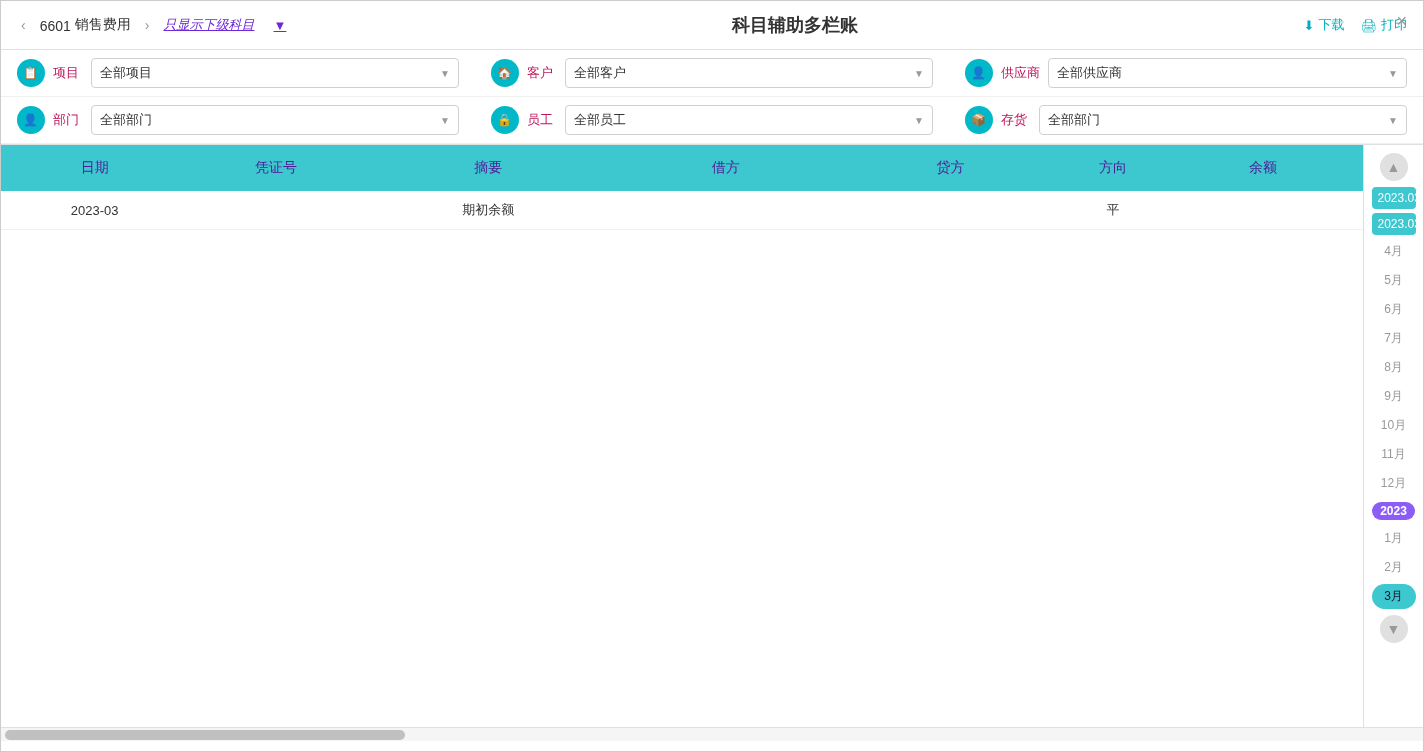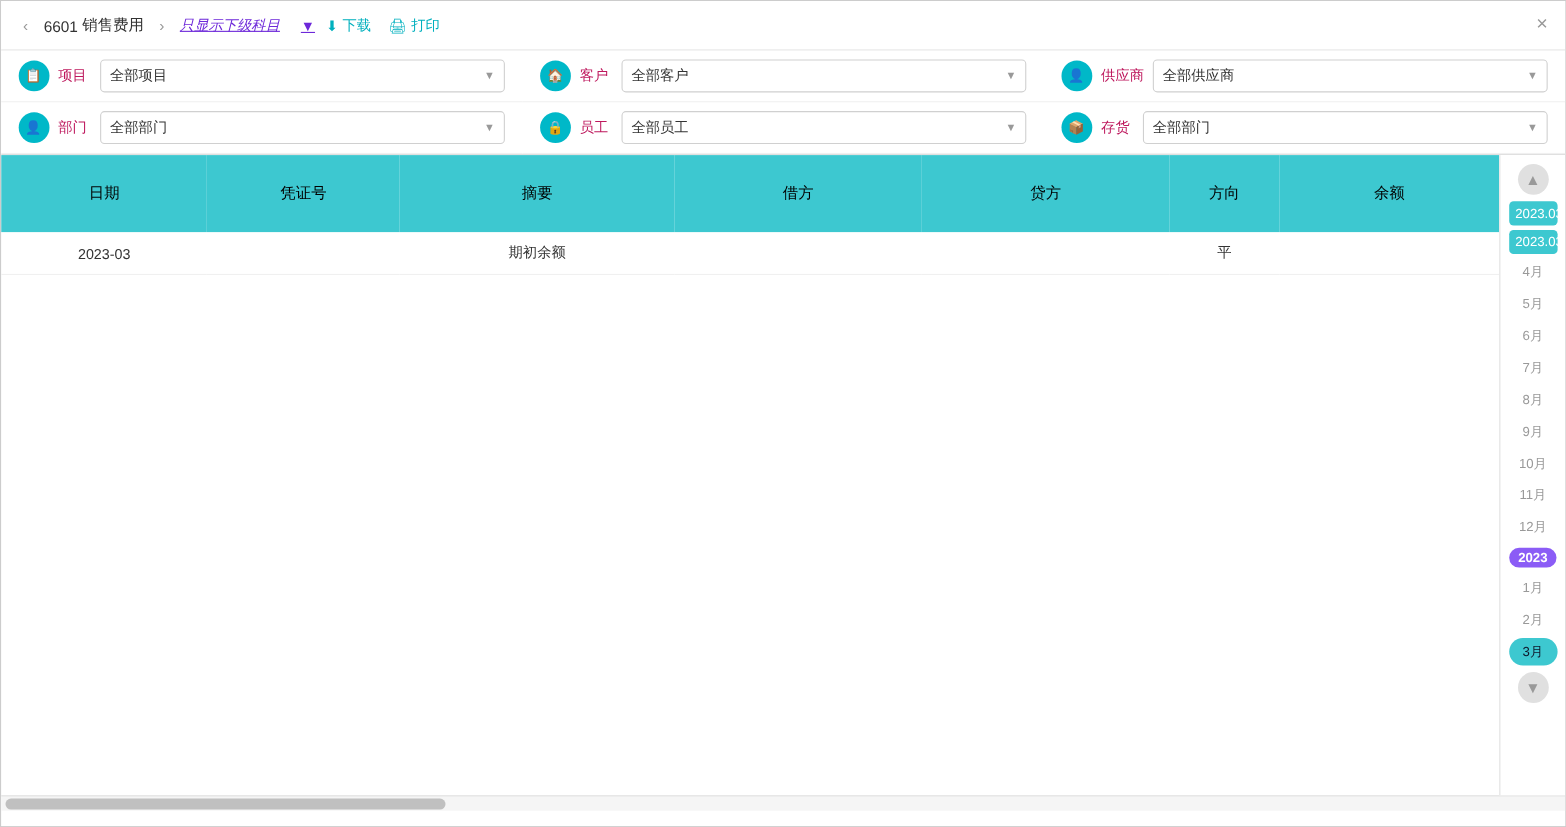--- a/index.html
+++ b/index.html
@@ -24,21 +24,21 @@
     .filter-select { flex: 1; border: 1px solid #d0d0d0; border-radius: 4px; padding: 4px 8px; font-size: 13px; color: #333; background: #fff; display: flex; align-items: center; justify-content: space-between; cursor: pointer; height: 30px; }
     .filter-select-arrow { color: #999; font-size: 10px; }
 
     
     .main { display: flex; height: calc(752px - 170px); }
     
     
     .table-area { flex: 1; overflow: auto; }
     .table { width: 100%; border-collapse: collapse; }
     .table thead tr { background: #3dc8d0; }
-    .table thead th { color: #000000; padding: 26px 8px; text-align: center; font-weight: normal; font-size: 14px; border: none; }
+    .table thead th { color: #4c1d95; padding: 14px 8px; text-align: center; font-weight: normal; font-size: 14px; border: none; }
     .table tbody tr td { padding: 10px 8px; text-align: center; border-bottom: 1px solid #f0f0f0; font-size: 13px; }
 
     
     .month-nav { width: 60px; background: #fff; border-left: 1px solid #e0e0e0; display: flex; flex-direction: column; align-items: center; overflow-y: auto; padding: 4px 0; }
     .month-nav-up, .month-nav-down { width: 28px; height: 28px; border-radius: 50%; background: #e0e0e0; display: flex; align-items: center; justify-content: center; color: #999; cursor: pointer; font-size: 14px; margin: 4px 0; }
     .month-item { width: 44px; padding: 4px 0; text-align: center; cursor: pointer; font-size: 12px; color: #999; border-radius: 4px; margin: 2px 0; }
     .month-item.active { background: #3dc8d0; color: #0f172a; border-radius: 20px; }
     .month-item.selected-top { background: #3dc8d0; color: white; border-radius: 4px; font-size: 12px; padding: 4px 6px; margin: 2px 4px; }
     .year-badge { background: #8b5cf6; color: white; border-radius: 10px; padding: 2px 8px; font-size: 12px; font-weight: bold; margin: 4px 0; }
 
@@ -68,20 +68,21 @@
     <button class="nav-btn">‹</button>
     <div class="account-code">
       <span>6601</span>
       <span>销售费用</span>
     </div>
     <button class="nav-btn">›</button>
     <button class="show-sub">
       <span>只显示下级科目</span>
       <span>▼</span>
     </button>
+    <div class="page-title">科目辅助多栏账</div>
     <div class="action-btns">
       <button class="action-btn">
         <span>⬇</span>
         <span>下载</span>
       </button>
       <button class="action-btn">
         <span>🖨</span>
         <span>打印</span>
       </button>
     </div>

